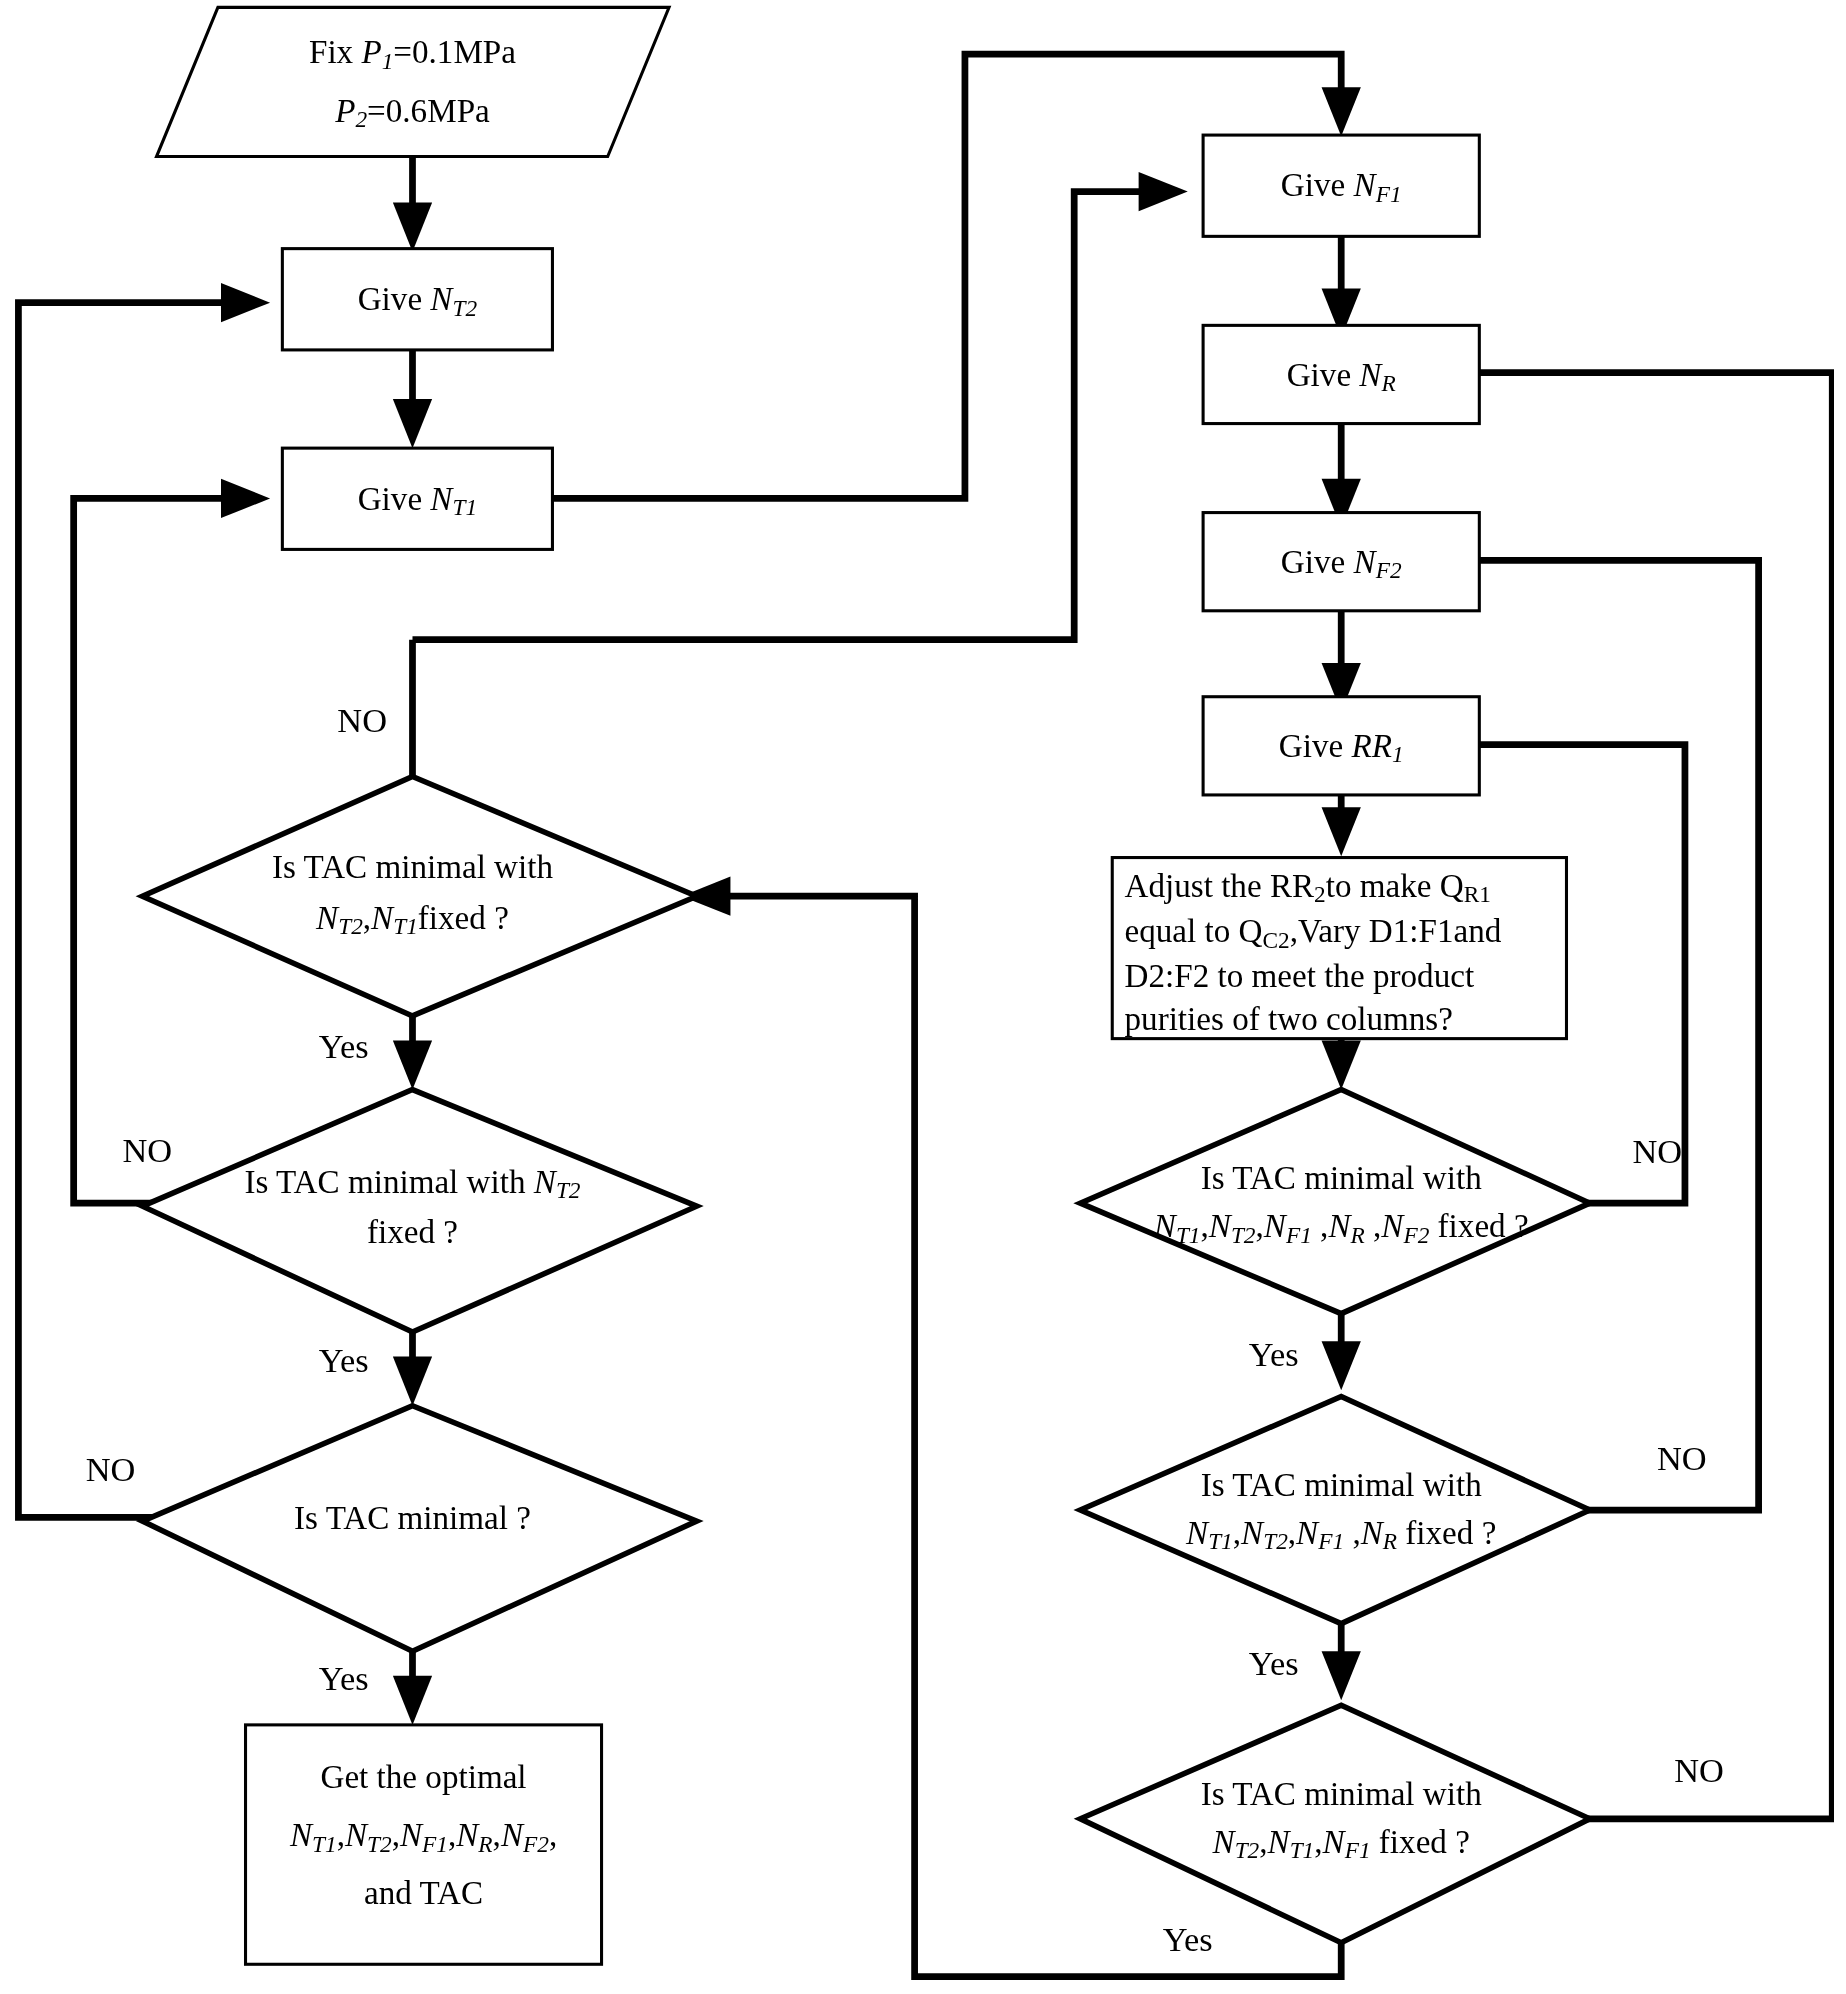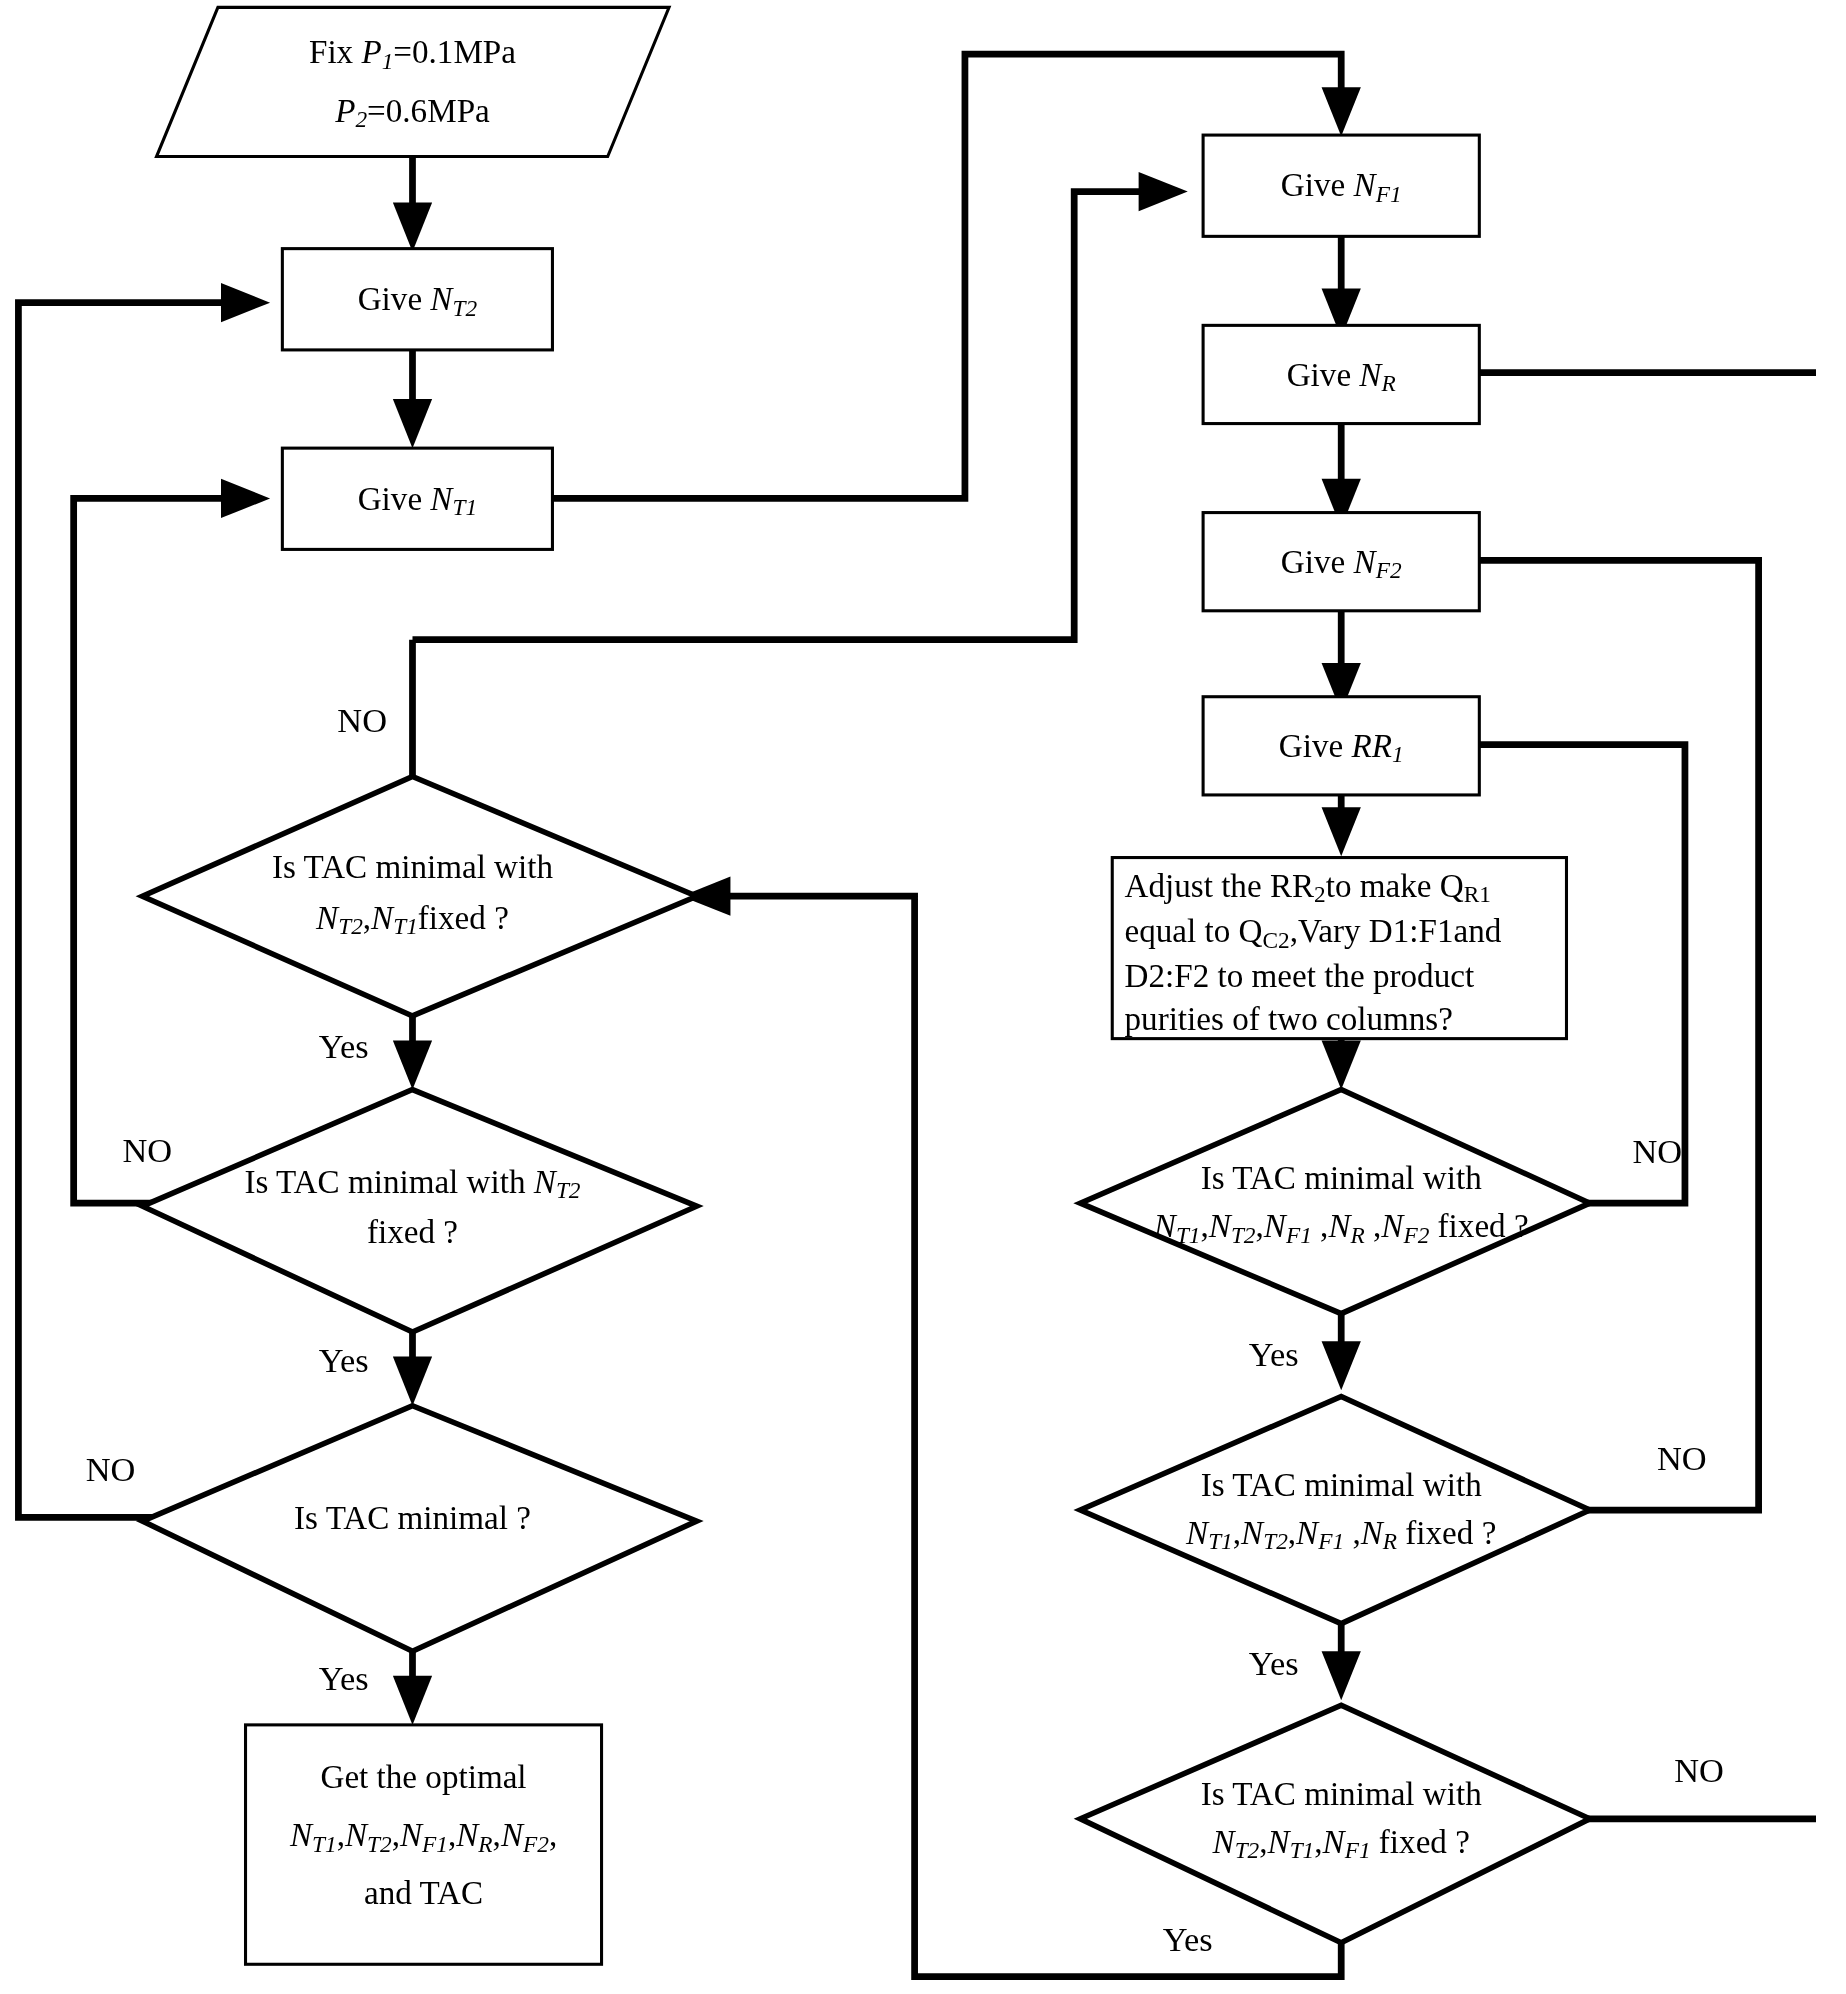--- a/index.html
+++ b/index.html
@@ -1,17 +1,17 @@
 <!DOCTYPE html>
 <html style="font-size:9.8px"><head>
 <meta charset="utf-8">
 <style>
   html,body{margin:0;padding:0;background:#ffffff;}
   body{font-family:"Liberation Serif", serif;}
-  #root{position:relative;width:1816px;height:1995px;background:#fff;overflow:hidden;}
+  #root{position:relative;width:1816px;height:1995px;background:#fff;overflow:hidden;padding-left:18px;}
   svg{position:absolute;top:0;left:0;width:1847px;height:1995px;}
   .shape{fill:#ffffff;stroke:#000000;}
   .box{stroke-width:5;}
   .diamond{stroke-width:9;}
   .para{stroke-width:5;}
   .conn{stroke:#000000;fill:none;stroke-width:11;stroke-linecap:butt;stroke-linejoin:miter;}
   .head{fill:#000000;stroke:none;}
   text{fill:#000000;font-family:"Liberation Serif", serif;}
   .t{font-size:54px;text-anchor:middle;dominant-baseline:middle;}
   .tleft{font-size:54px;text-anchor:start;dominant-baseline:middle;}

